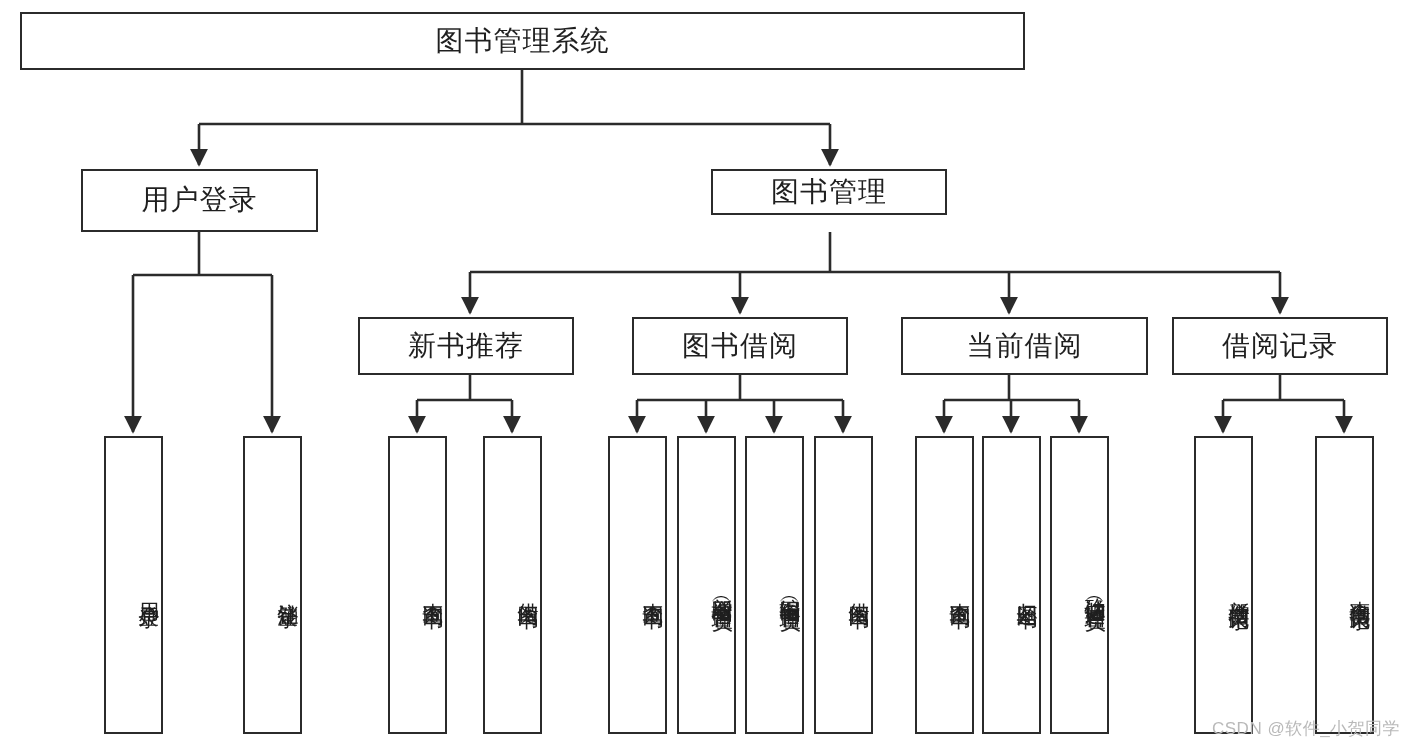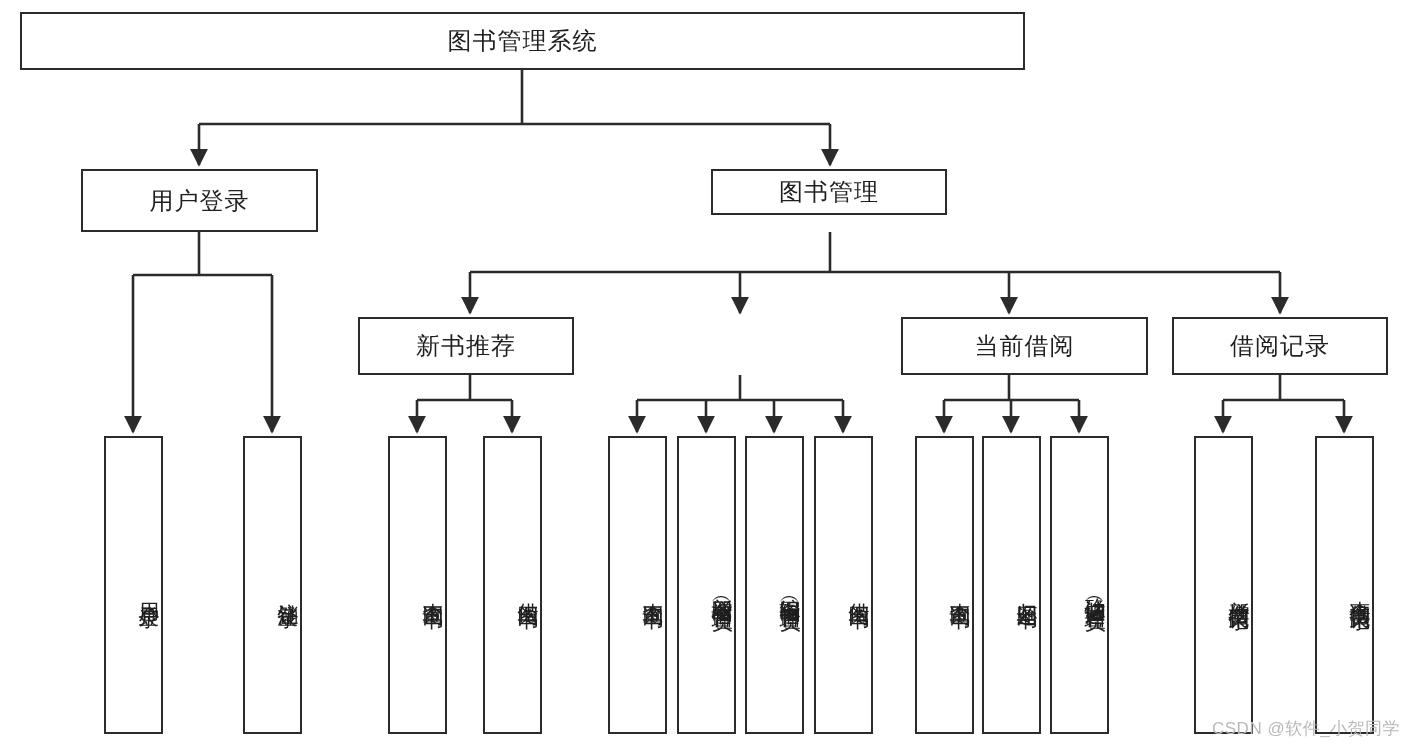--- a/index.html
+++ b/index.html
@@ -31,21 +31,21 @@
     box-sizing: border-box;
     border: 2px solid #2b2b2b;
     background: #ffffff;
     display: flex;
     align-items: center;
     justify-content: center;
     text-align: center;
     line-height: 1.15;
   }
   .node.horiz {
-    font-size: 24px;
+    font-size: 28px;
     letter-spacing: 1px;
   }
   .node.vert {
     writing-mode: vertical-rl;
     text-orientation: upright;
     font-size: 21px;
     letter-spacing: 2px;
     padding-top: 10px;
     align-items: flex-start;
     justify-content: center;
@@ -127,20 +127,23 @@
   <div class="node horiz" style="left:81px; top:169px; width:237px; height:63px;">
     <span class="lbl">用户登录</span>
   </div>
   <div class="node horiz" style="left:711px; top:169px; width:236px; height:46px;">
     <span class="lbl">图书管理</span>
   </div>
 
   <div class="node horiz" style="left:358px; top:317px; width:216px; height:58px;">
     <span class="lbl">新书推荐</span>
   </div>
+  <div class="node horiz" style="left:632px; top:317px; width:216px; height:58px;">
+    <span class="lbl">图书借阅</span>
+  </div>
   <div class="node horiz" style="left:901px; top:317px; width:247px; height:58px;">
     <span class="lbl">当前借阅</span>
   </div>
   <div class="node horiz" style="left:1172px; top:317px; width:216px; height:58px;">
     <span class="lbl">借阅记录</span>
   </div>
 
   <div class="node vert" style="left:104px; top:436px; width:59px; height:298px;">
     <span class="lbl">用户登录</span>
   </div>

